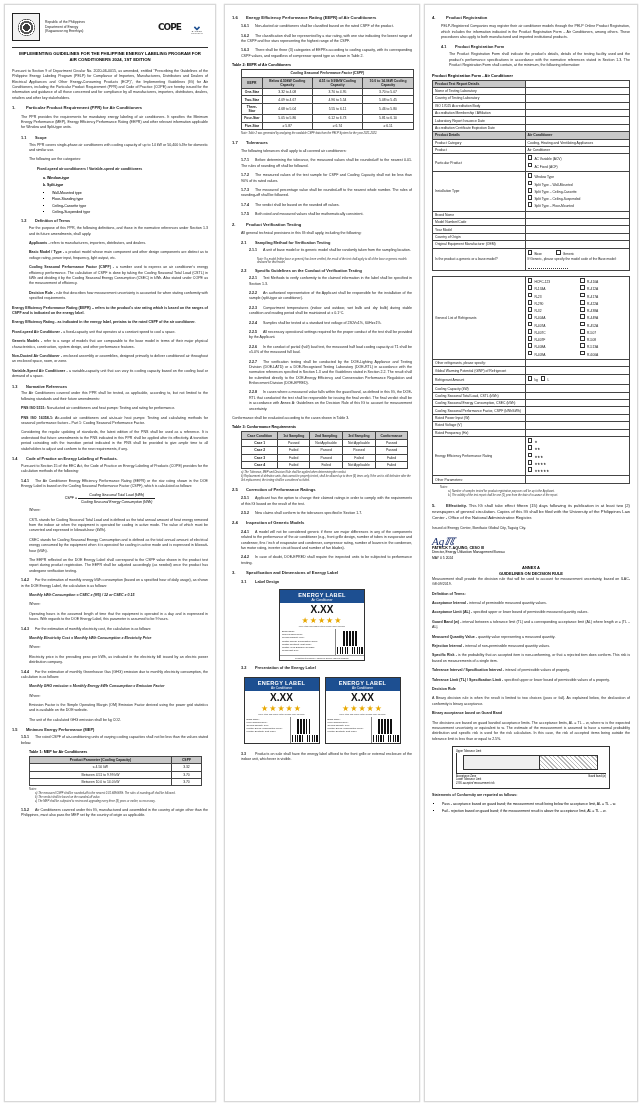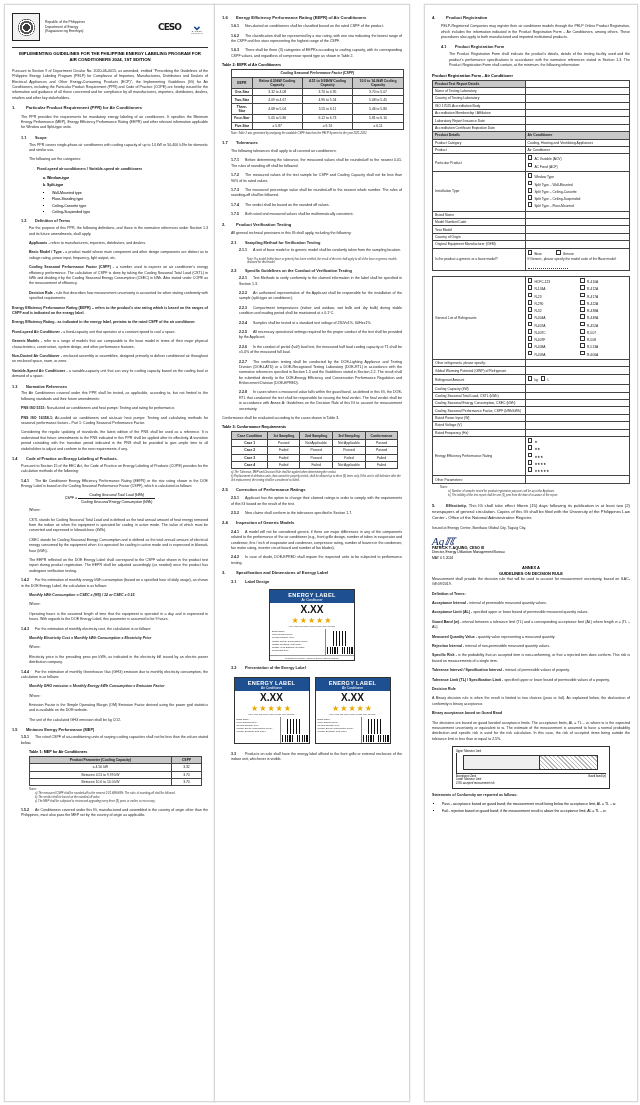--- a/index.html
+++ b/index.html
@@ -1,20 +1,20 @@
 <!DOCTYPE html>
 <html><head>
 <meta charset="utf-8">
 <style>
   html,body{margin:0;padding:0;background:#8d8d8d;}
   body{font-family:"Liberation Sans",sans-serif;}
   #page{position:relative;width:640px;height:1105px;background:#ffffff;overflow:hidden;}
   .sheet{position:absolute;background:#fff;border:1px solid #d8d8d8;box-shadow:0 0 1px rgba(0,0,0,.25);}
   #s1{left:4px;top:4px;width:210px;height:1096px;}
-  #s2{left:214px;top:4px;width:194px;height:1096px;}
+  #s2{left:224px;top:4px;width:194px;height:1096px;}
   #s3{left:424px;top:4px;width:212px;height:1096px;}
   .inner{position:relative;padding:6px 7px 0 7px;}
   p{margin:0 0 4px 0;font-size:3.6px;line-height:1.5;text-align:justify;color:#1a1a1a;}
   .h1{font-size:4.2px;font-weight:bold;margin:4px 0 3px 0;}
   .h2{font-size:3.9px;font-weight:bold;margin:3px 0 2px 0;}
   .ind1{margin-left:9px;}
   .ind2{margin-left:17px;}
   .ind3{margin-left:25px;}
   .num{display:inline-block;width:14px;vertical-align:top;font-weight:bold;}
   .bd{font-weight:bold;}
@@ -87,21 +87,21 @@
       <div class="hdr">
         <div class="seal">
             <div class="in"></div>
           </div>
         <div class="rep">
           <div>Republic of the Philippines</div>
           <div>Department of Energy</div>
           <div>(Kagawaran ng Enerhiya)</div>
         </div>
         <div class="logos">
-          <div class="pelp">CESO</div>
+          <div class="pelp">COPE</div>
           <div class="bagong">
             <div class="chev">⌄</div>
             <div class="cap">BAGONG PILIPINAS</div>
           </div>
         </div>
       </div>
       <hr class="rule">
       <div class="title">IMPLEMENTING GUIDELINES FOR THE PHILIPPINE ENERGY LABELING PROGRAM FOR AIR CONDITIONERS 2024, 1ST EDITION</div>
       <p>Pursuant to Section 9 of Department Circular No. 2020-06-0015, as amended, entitled "Prescribing the Guidelines of the Philippine Energy Labeling Program (PELP) for Compliance of Importers, Manufacturers, Distributors and Dealers of Electrical Appliances and Other Energy-Consuming Products (ECP)", the Implementing Guidelines (IG) for Air Conditioners, including the Particular Product Requirement (PPR) and Code of Practice (COPE) are hereby issued for the information and guidance of all those concerned and for compliance by all manufacturers, importers, distributors, dealers, retailers and other key stakeholders.</p>
 

